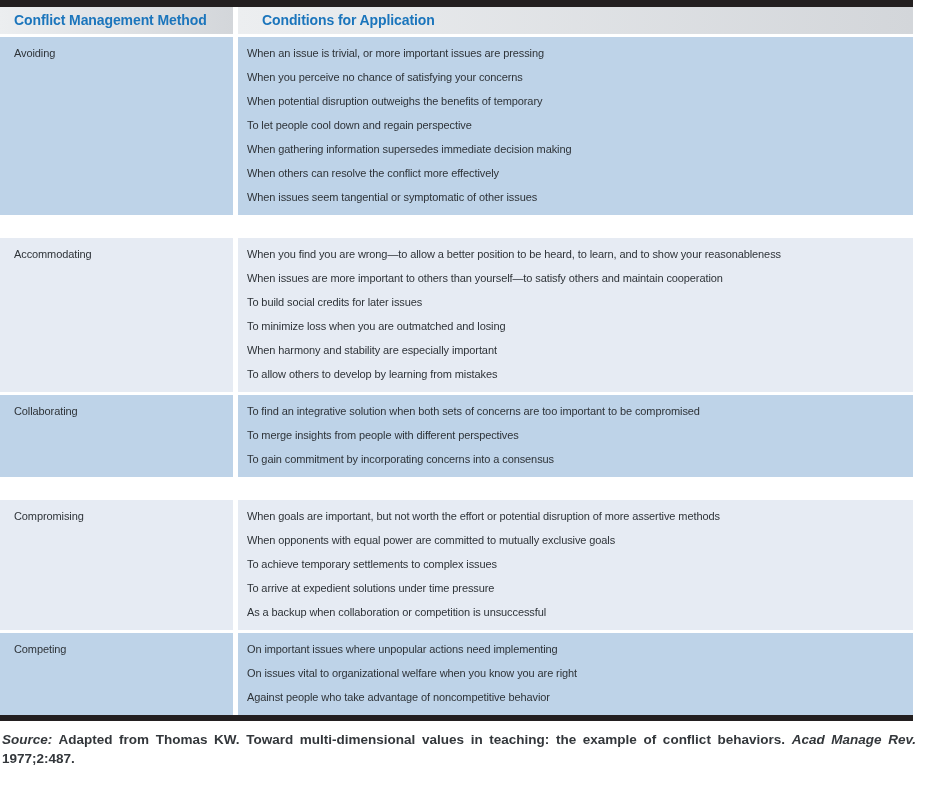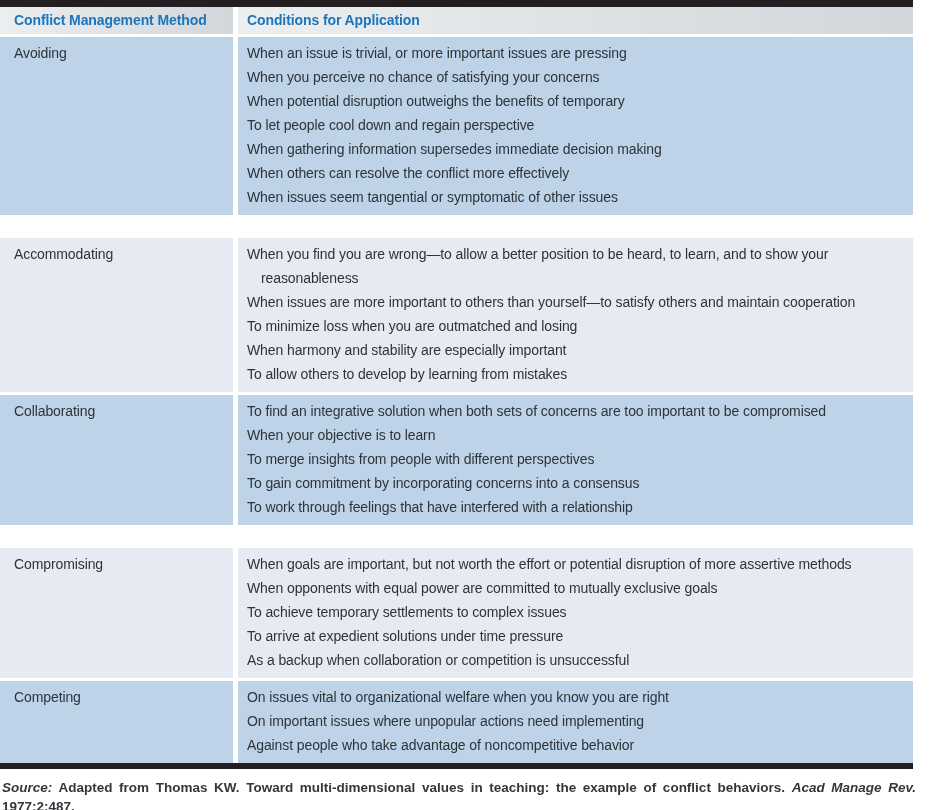--- a/index.html
+++ b/index.html
@@ -23,31 +23,31 @@
     border-top:7px solid var(--border-dark);
     border-bottom:6px solid var(--border-dark);
   }
   .grid{
     display:grid;
     grid-template-columns:233px 1fr;
     column-gap:5px;
     row-gap:3px;
     background:#ffffff;
   }
-  .cell{font-size:14px;line-height:24px;letter-spacing:-0.1px;}
+  .cell{font-size:11px;line-height:24px;letter-spacing:-0.1px;}
   .header{
     background:linear-gradient(90deg,#eceef0 0%,#d3d6da 100%);
     color:var(--hdr-text);
     font-weight:bold;
     font-size:14px;
     line-height:27px;
     height:27px;
   }
   .header.method-col{padding-left:14px;}
-  .header.cond-col{padding-left:9px;}
+  .header.cond-col{padding-left:24px;}
   .cell.blue{background:var(--row-blue);}
   .cell.light{background:var(--row-light);margin-top:20px;}
   .method-cell{padding:4px 6px 6px 14px;}
   .conditions-cell{padding:4px 0 6px 9px;}
   .cond{padding-left:14px;text-indent:-14px;}
   .source{
     margin:9px 2px 0 2px;
     font-size:13.5px;
     line-height:19px;
     color:var(--src-text);
@@ -73,43 +73,42 @@
           <div class="cond">When potential disruption outweighs the benefits of temporary</div>
           <div class="cond">To let people cool down and regain perspective</div>
           <div class="cond">When gathering information supersedes immediate decision making</div>
           <div class="cond">When others can resolve the conflict more effectively</div>
           <div class="cond">When issues seem tangential or symptomatic of other issues</div>
         </div>
         <div class="cell method-cell light">Accommodating</div>
         <div class="cell conditions-cell light">
           <div class="cond">When you find you are wrong—to allow a better position to be heard, to learn, and to show your reasonableness</div>
           <div class="cond">When issues are more important to others than yourself—to satisfy others and maintain cooperation</div>
+          <div class="cond">To build social credits for later issues</div>
           <div class="cond">To minimize loss when you are outmatched and losing</div>
           <div class="cond">When harmony and stability are especially important</div>
           <div class="cond">To allow others to develop by learning from mistakes</div>
         </div>
         <div class="cell method-cell blue">Collaborating</div>
         <div class="cell conditions-cell blue">
           <div class="cond">To find an integrative solution when both sets of concerns are too important to be compromised</div>
-          <div class="cond">When your objective is to learn</div>
           <div class="cond">To merge insights from people with different perspectives</div>
           <div class="cond">To gain commitment by incorporating concerns into a consensus</div>
-          <div class="cond">To work through feelings that have interfered with a relationship</div>
         </div>
         <div class="cell method-cell light">Compromising</div>
         <div class="cell conditions-cell light">
           <div class="cond">When goals are important, but not worth the effort or potential disruption of more assertive methods</div>
           <div class="cond">When opponents with equal power are committed to mutually exclusive goals</div>
           <div class="cond">To achieve temporary settlements to complex issues</div>
           <div class="cond">To arrive at expedient solutions under time pressure</div>
           <div class="cond">As a backup when collaboration or competition is unsuccessful</div>
         </div>
         <div class="cell method-cell blue">Competing</div>
         <div class="cell conditions-cell blue">
+          <div class="cond">On important issues where unpopular actions need implementing</div>
           <div class="cond">On issues vital to organizational welfare when you know you are right</div>
-          <div class="cond">On important issues where unpopular actions need implementing</div>
           <div class="cond">Against people who take advantage of noncompetitive behavior</div>
         </div>
       </div>
   </div>
 
   <p class="source"><span class="ital">Source:</span><span> Adapted from Thomas KW. Toward multi-dimensional values in teaching: the example of conflict behaviors. </span><span class="ital">Acad Manage Rev.</span><span> 1977;2:487.</span></p>
 </div>
 
 </body></html>

